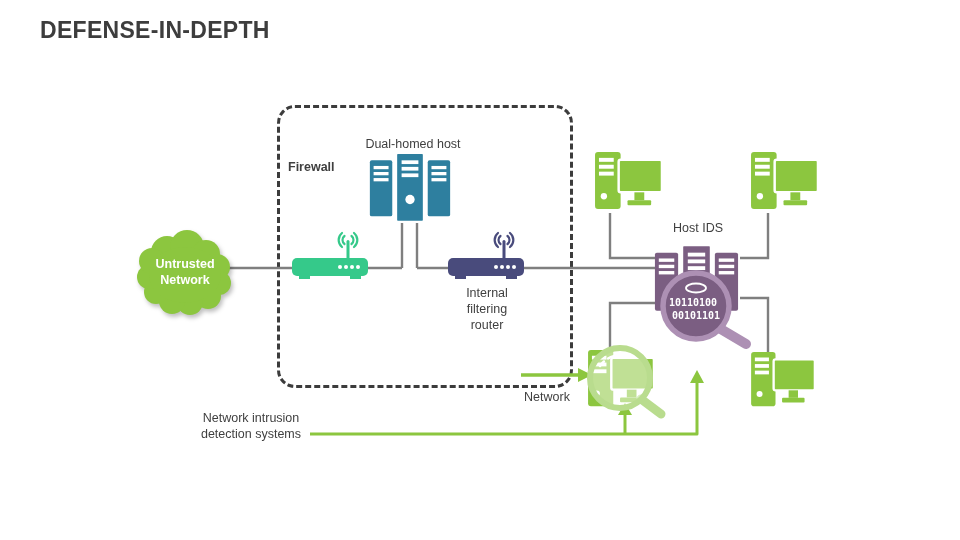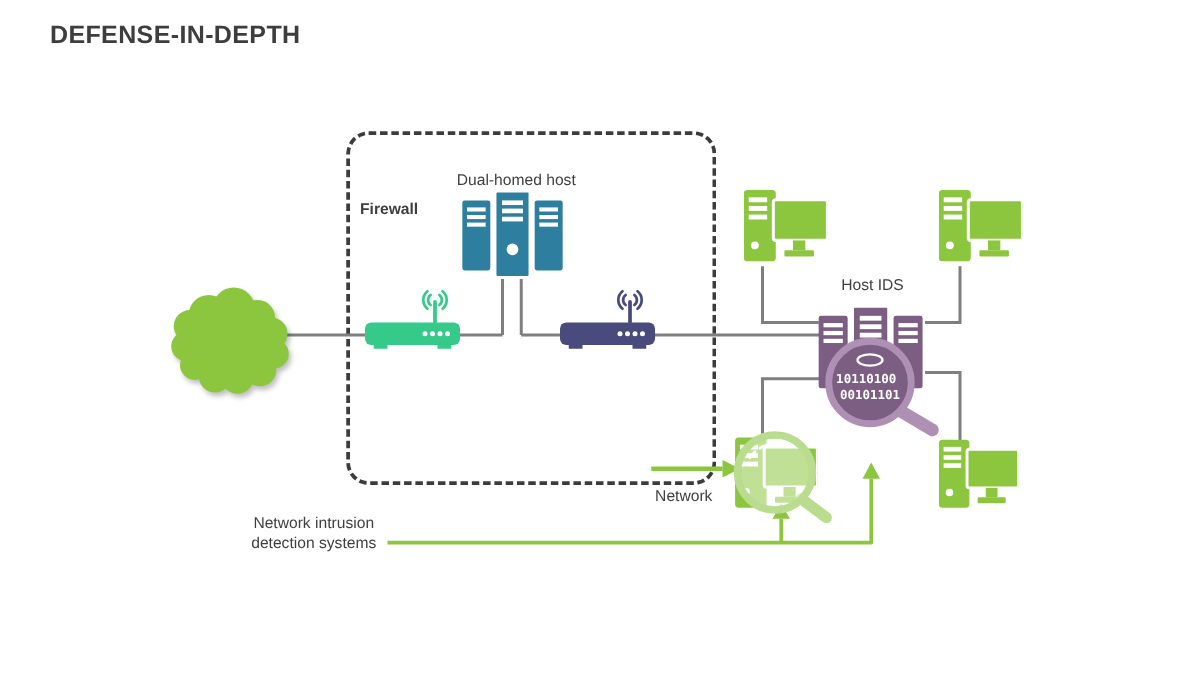--- a/index.html
+++ b/index.html
@@ -3,21 +3,21 @@
 <meta charset="utf-8">
 <style>
   html,body { margin:0; padding:0; background:#e9e9e9; }
   .slide {
     position:relative; width:960px; height:540px; margin:0 auto;
     background:#ffffff; overflow:hidden;
     font-family:"Liberation Sans", sans-serif;
   }
   .lbl { position:absolute; z-index:3; font-size:12.5px; color:#3f3f3f;
          text-align:center; line-height:1.28; }
-  #lbl-title { left:40px; top:16px; font-size:20px; font-weight:800;
+  #lbl-title { left:40px; top:16px; font-size:23px; font-weight:800;
                color:#3d3d3d; letter-spacing:0.3px; text-align:center; }
   #lbl-firewall  { left:288px; top:127px; font-weight:700; text-align:left;margin-top:32px; }
   #lbl-dualhomed { left:343px; top:136px; width:140px; }
   #lbl-extrouter { left:295px; top:284px; width:70px; }
   #lbl-introuter { left:452px; top:285px; width:70px; }
   #lbl-untrusted { left:145px; top:256px; width:80px; color:#ffffff; font-weight:700; }
   #lbl-trusted   { left:668px; top:158px; width:70px; }
   #lbl-hostids   { left:655px; top:220px; width:86px; }
   #lbl-header    { left:515px; top:389px; width:64px; }
   #lbl-nids      { left:190px; top:410px; width:122px; }
@@ -142,16 +142,18 @@
       <use href="#icon-computer" x="588" y="348" width="66" height="62" color="#8CC63F"></use>
       <line x1="641" y1="399" x2="661" y2="414" stroke="#B9DC8E" stroke-width="9" stroke-linecap="round"></line>
       <circle cx="620" cy="378" r="30" fill="rgba(255,255,255,0.45)" stroke="#B9DC8E" stroke-width="6"></circle>
       <path d="M600 366 A 24 24 0 0 1 614 356" fill="none" stroke="#ffffff" stroke-width="2.5" stroke-linecap="round" stroke-dasharray="6 5"></path>
     </g>
   </svg>
 
   <div class="lbl" id="lbl-title">DEFENSE-IN-DEPTH</div>
   <div class="lbl" id="lbl-firewall">Firewall</div>
   <div class="lbl" id="lbl-dualhomed">Dual-homed host</div>
+  <div class="lbl" id="lbl-introuter">Internal filtering router</div>
+  <div class="lbl" id="lbl-untrusted">Untrusted Network</div>
   <div class="lbl" id="lbl-hostids">Host IDS</div>
   <div class="lbl" id="lbl-header">Network</div>
   <div class="lbl" id="lbl-nids">Network intrusion detection systems</div>
 </div>
 
 </body></html>

